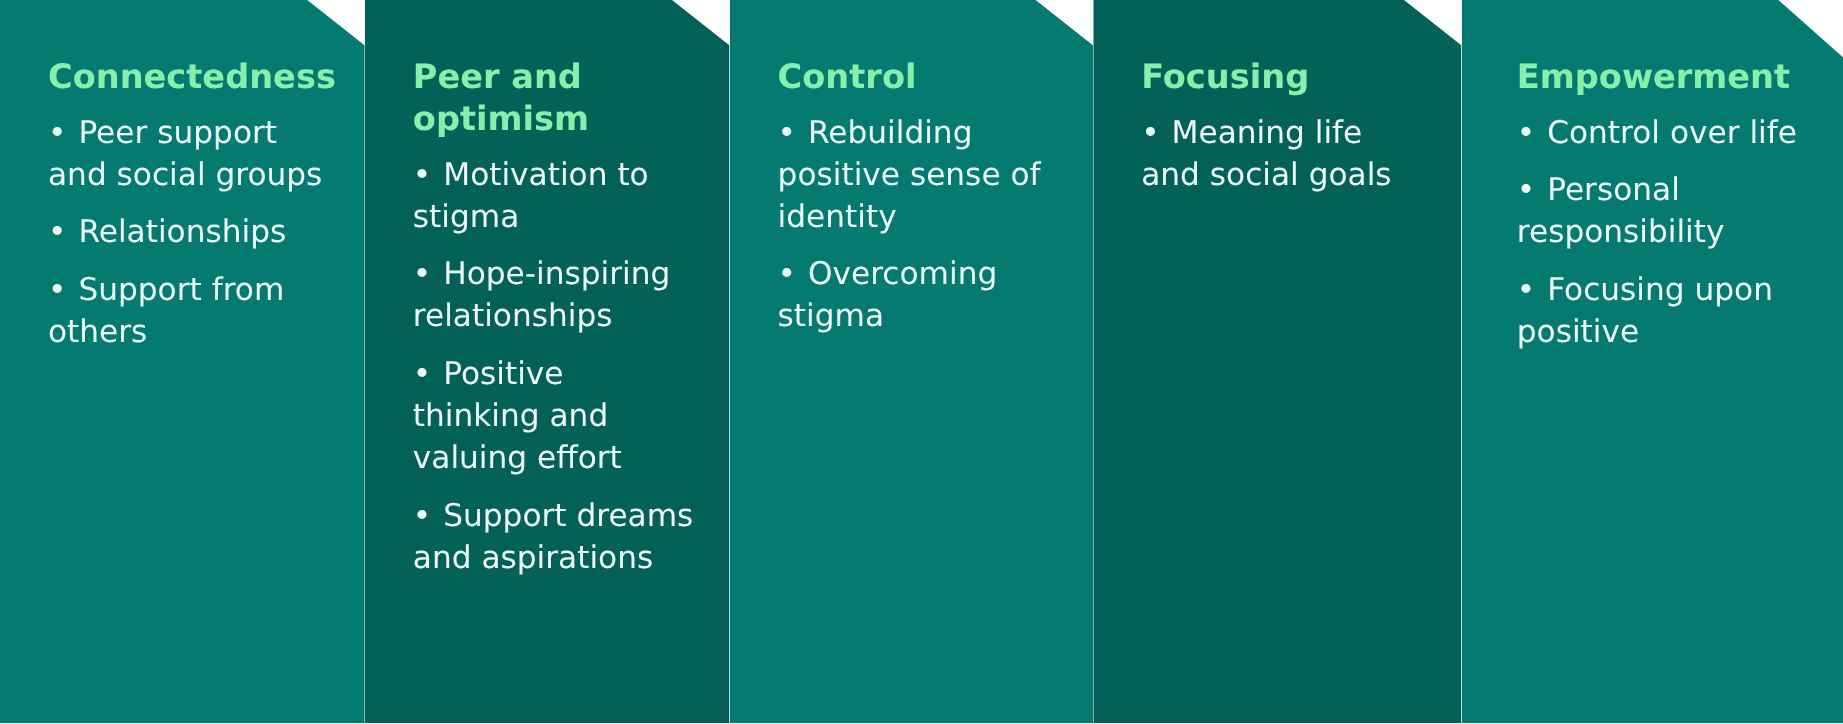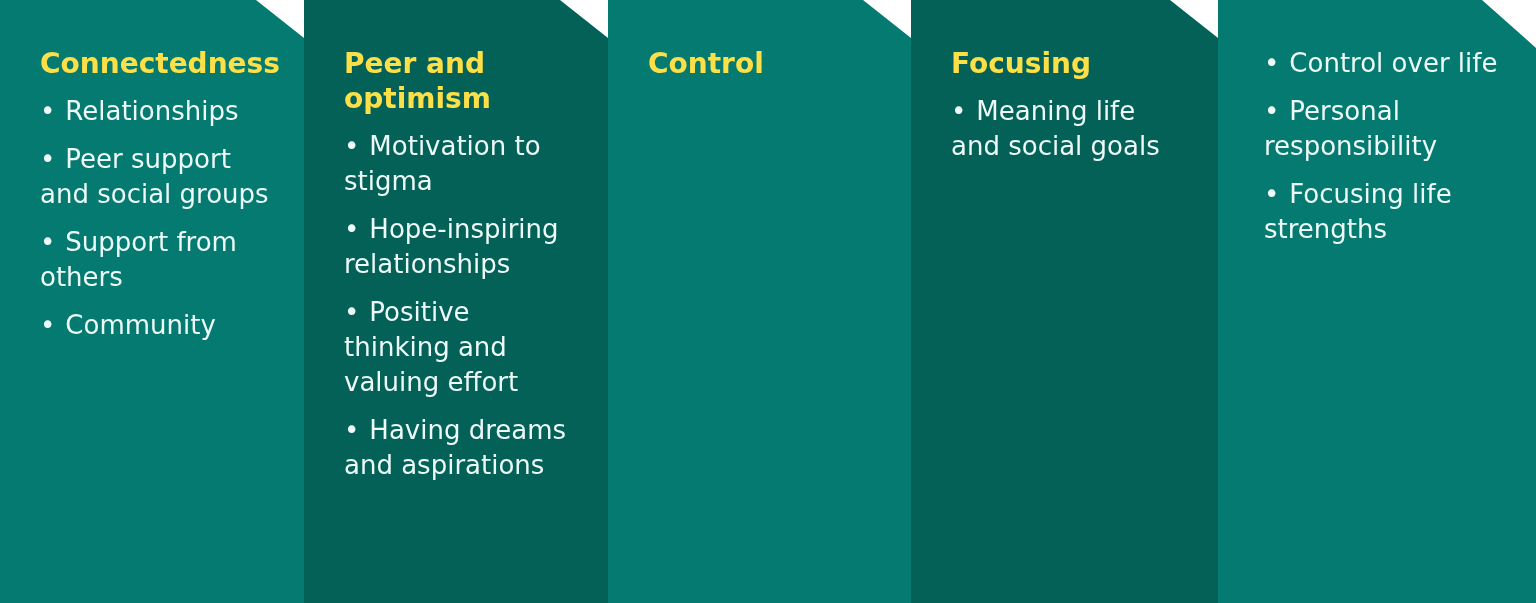--- a/index.html
+++ b/index.html
@@ -23,58 +23,60 @@
     overflow: hidden;
   }
   .col.light { background: #047a70; }
   .col.dark  { background: #036157; }
   .col.last  { padding-left: 46px; clip-path: polygon(0 0, calc(100% - 54px) 0, 100% 48px, 100% 100%, 0 100%); }
   .title {
     margin: 0 0 13px 0;
     font-size: 28px;
     line-height: 35px;
     font-weight: bold;
-    color: #fde047;
+    color: #86efac;
   }
   .item {
     margin: 0 0 13px 0;
     font-size: 26px;
     line-height: 35px;
   }
   .bullet { margin-right: 10px; }
 </style>
 </head>
 <body>
 
 <div class="board">
 
   <section class="col light">
     <h2 class="title">Connectedness</h2>
+    <p class="item"><span class="bullet">•</span><span>Peer support and social groups</span></p>
     <p class="item"><span class="bullet">•</span><span>Relationships</span></p>
-    <p class="item"><span class="bullet">•</span><span>Peer support and social groups</span></p>
     <p class="item"><span class="bullet">•</span><span>Support from others</span></p>
-    <p class="item"><span class="bullet">•</span><span>Community</span></p>
   </section>
 
   <section class="col dark">
     <h2 class="title">Peer and optimism</h2>
     <p class="item"><span class="bullet">•</span><span>Motivation to stigma</span></p>
     <p class="item"><span class="bullet">•</span><span>Hope-inspiring relationships</span></p>
     <p class="item"><span class="bullet">•</span><span>Positive thinking and valuing effort</span></p>
-    <p class="item"><span class="bullet">•</span><span>Having dreams and aspirations</span></p>
+    <p class="item"><span class="bullet">•</span><span>Support dreams and aspirations</span></p>
   </section>
 
   <section class="col light">
     <h2 class="title">Control</h2>
+    <p class="item"><span class="bullet">•</span><span>Rebuilding positive sense of identity</span></p>
+    <p class="item"><span class="bullet">•</span><span>Overcoming stigma</span></p>
   </section>
 
   <section class="col dark">
     <h2 class="title">Focusing</h2>
     <p class="item"><span class="bullet">•</span><span>Meaning life and social goals</span></p>
   </section>
 
   <section class="col light last">
+    <h2 class="title">Empowerment</h2>
     <p class="item"><span class="bullet">•</span><span>Control over life</span></p>
     <p class="item"><span class="bullet">•</span><span>Personal responsibility</span></p>
-    <p class="item"><span class="bullet">•</span><span>Focusing life strengths</span></p>
+    <p class="item"><span class="bullet">•</span><span>Focusing upon positive</span></p>
   </section>
 
 </div>
 
 </body></html>

